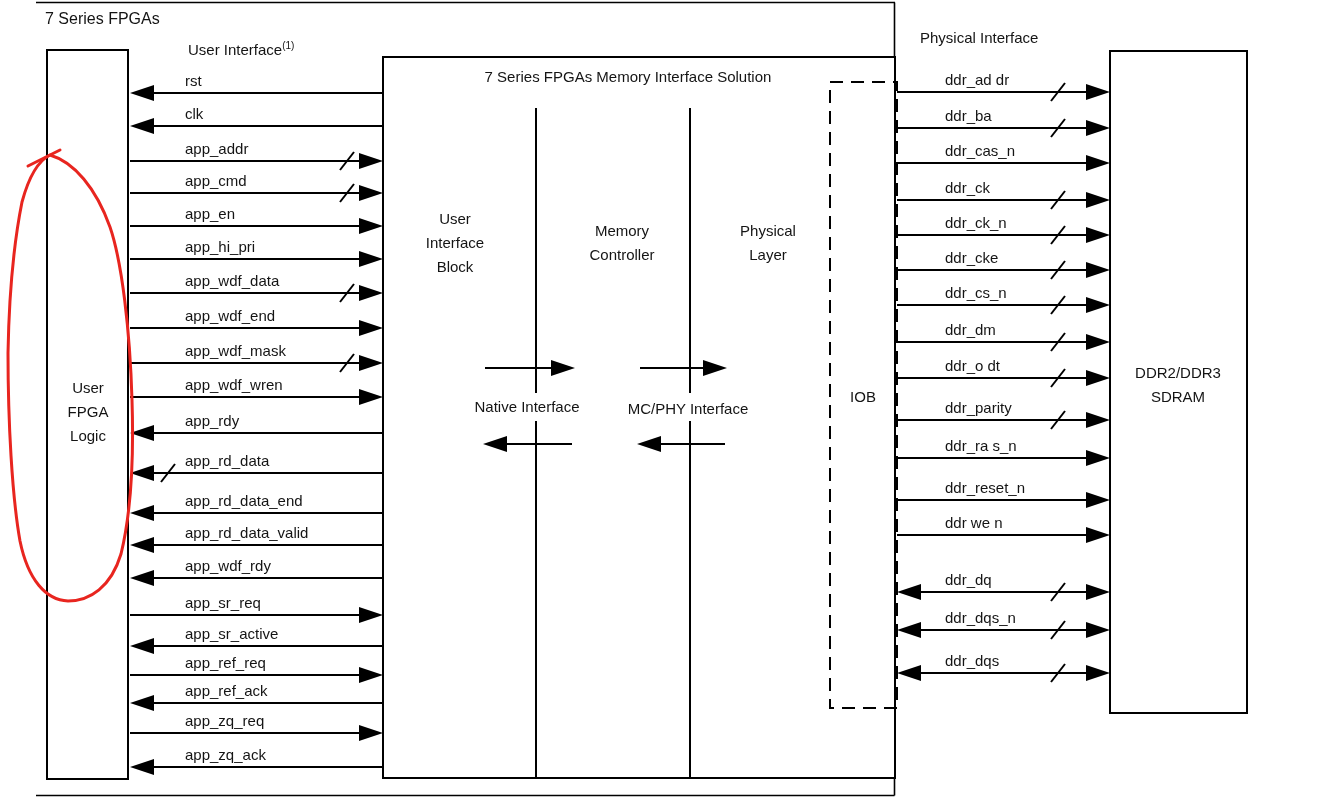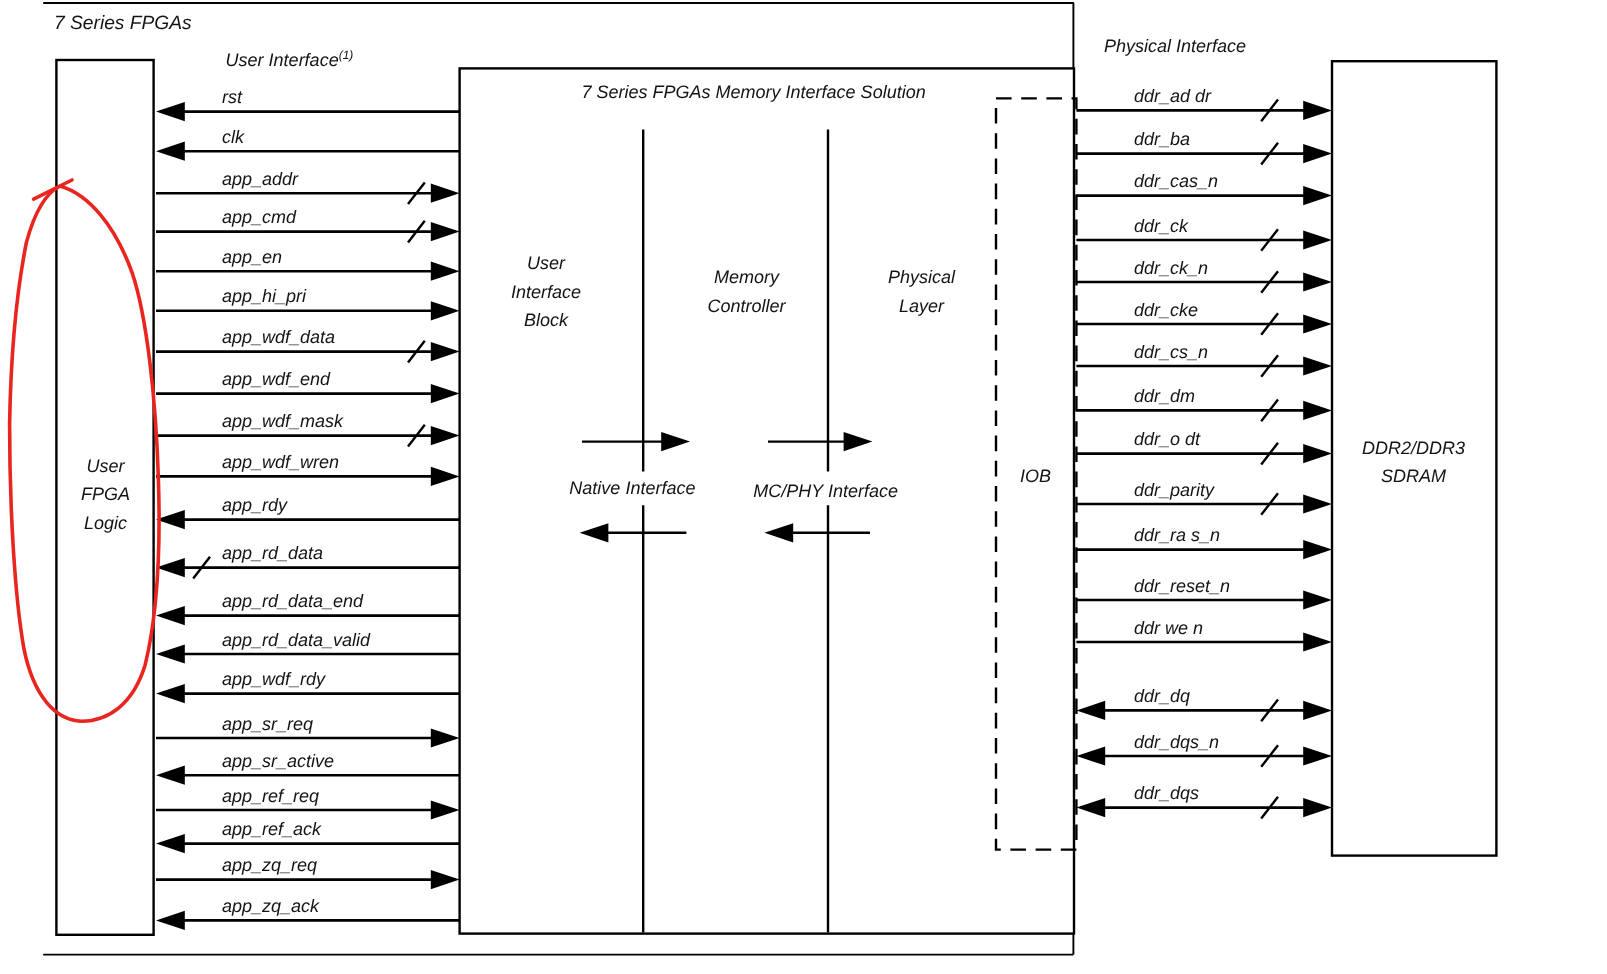--- a/index.html
+++ b/index.html
@@ -1,16 +1,16 @@
 <!DOCTYPE html>
 <html><head>
 <meta charset="utf-8">
 <style>
   html,body{margin:0;padding:0;background:#ffffff;}
-  .stage{position:relative;width:1339px;height:812px;background:#fff;overflow:hidden;font-style:italic;}
+  .stage{position:relative;width:1339px;height:812px;background:#fff;overflow:hidden;}
   svg text{font-family:"Liberation Sans","DejaVu Sans",sans-serif;font-size:15px;fill:#141414;}
   svg text.title{font-size:16px;}
   svg text.center{text-anchor:middle;}
   .ln{stroke:#000;stroke-width:2;}
   .thin{stroke:#000;stroke-width:1.6;fill:none;}
   .boxr{fill:#fff;stroke:#000;stroke-width:2;}
   .dash{fill:none;stroke:#000;stroke-width:2;stroke-dasharray:13 8;}
 </style>
 </head>
 <body>

